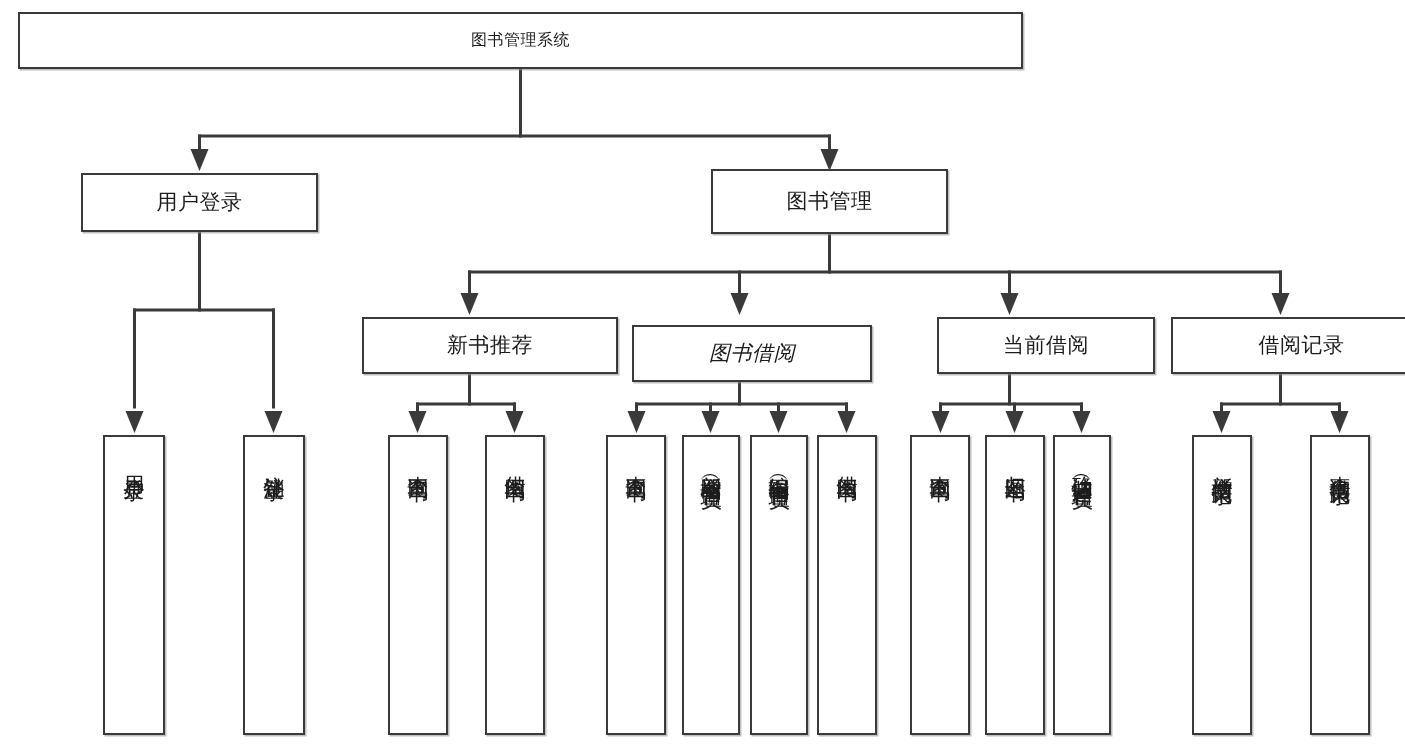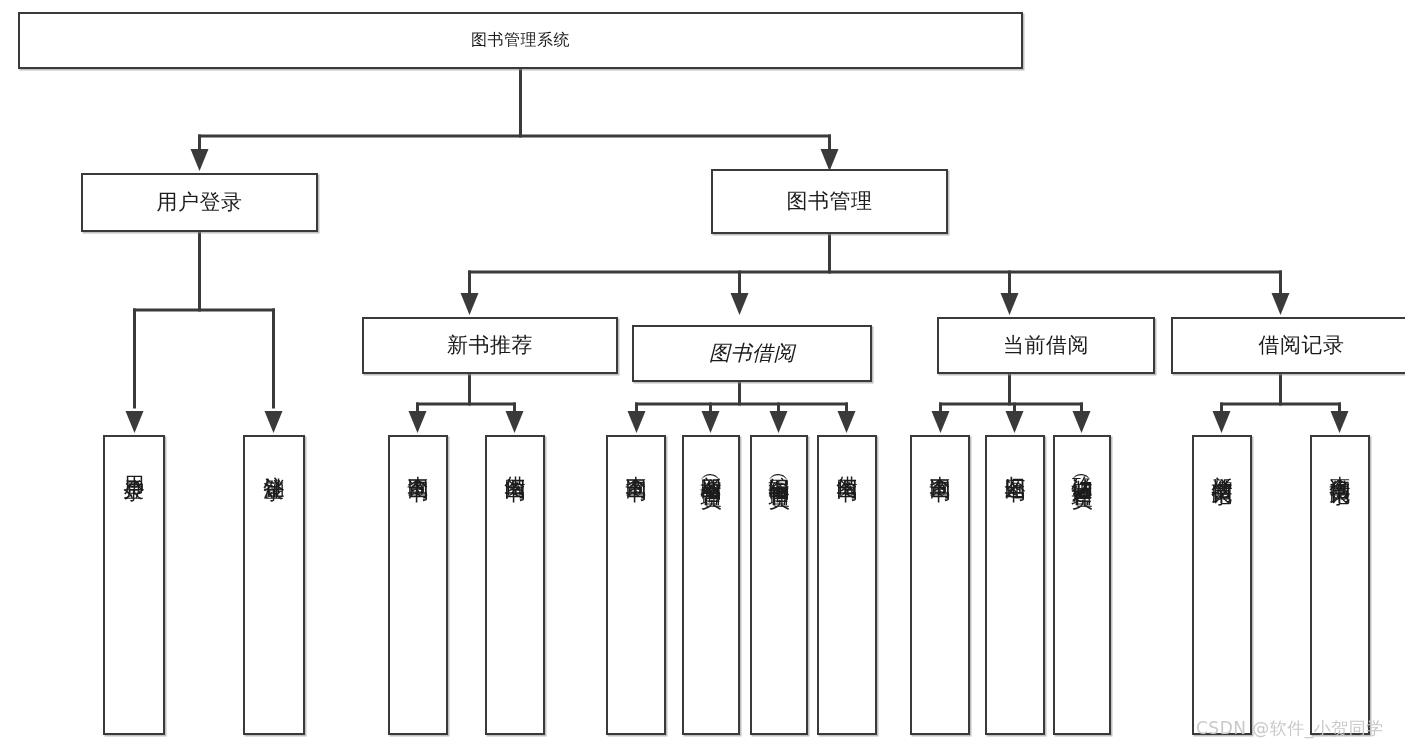--- a/index.html
+++ b/index.html
@@ -181,15 +181,14 @@
         <span class="node-label">确认归还（管理员）</span>
       </div>
       <div class="node leaf" style="left: 1192px; top: 435px; width: 60px; height: 300px;">
         <span class="node-label">新增借阅记录</span>
       </div>
       <div class="node leaf" style="left: 1310px; top: 435px; width: 60px; height: 300px;">
         <span class="node-label">查询借阅记录</span>
       </div>
     </div>
 
-  <div class="watermark" style="left:1196px; top:717px;">CSDN @软件_小贺同学</div>
 
 </div>
 
 </body></html>

